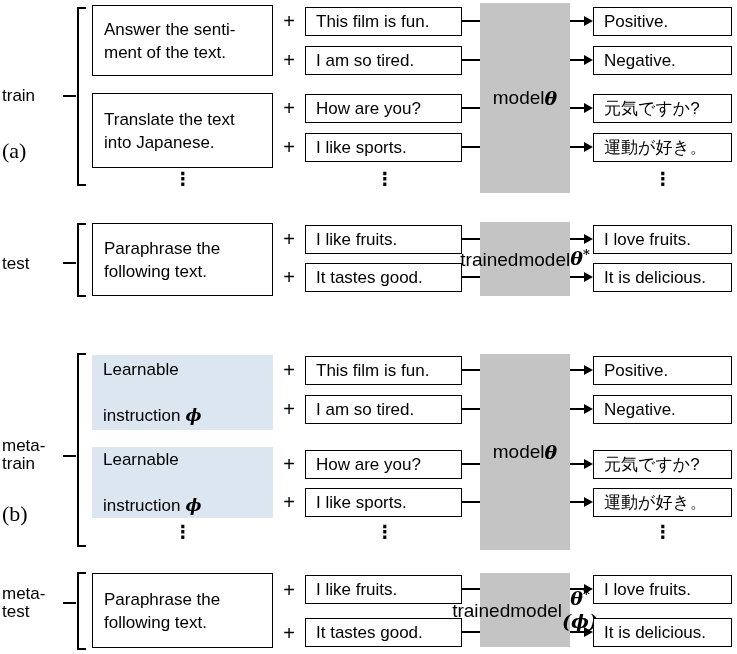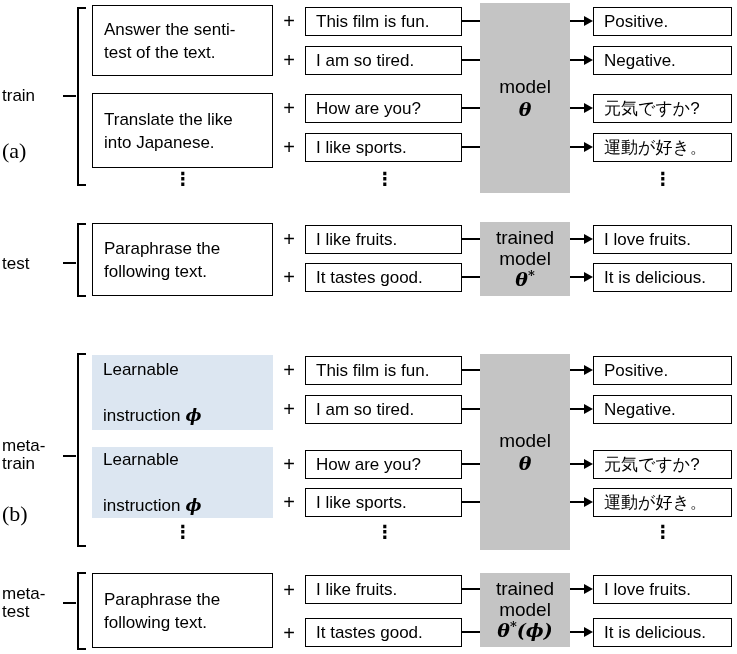--- a/index.html
+++ b/index.html
@@ -16,21 +16,21 @@
     border:1.5px solid var(--box-border,#000);
     background:#fff; display:flex; align-items:center;
     font-size:17px;
   }
   .instr { padding-left:11px; line-height:23px; white-space:pre-line; }
   .io    { padding-left:10px; white-space:nowrap; }
   .bluebox { border:none; background:var(--learnable-box-fill,#dce6f1); }
   .instr-lines { line-height:23px; }
   .modelbox {
     position:absolute; background:var(--model-box-fill,#c4c4c4);
-    display:flex; flex-direction:column; justify-content:center; align-items:center;
+    display:flex; justify-content:center; align-items:center;
     text-align:center; font-size:19px; line-height:22px;
   }
   .sym { font-family:"DejaVu Serif","DejaVu Sans",serif; font-style:italic; font-weight:bold; }
   .modelbox .sym { font-size:19px; }
   .sym-sup {
     font-family:"DejaVu Serif","DejaVu Sans",serif; font-weight:bold;
     font-size:13px; position:relative; top:-6px;
   }
   .phi { margin-left:5px; font-size:17px; }
   .plus { position:absolute; width:18px; text-align:center; font-size:20px; line-height:22px; }
@@ -55,24 +55,24 @@
 
 <div class="figure">
 
   <div class="rowlabel" style="left:2px;top:87px;width:60px;">train</div>
   <div class="dash" style="left:63px;top:95px;"></div>
   <div class="bracket" style="left:77px;top:7px;height:179px;"></div>
   <div class="tag" style="left:2px;top:138px;">(a)</div>
 
   <div class="box instr" style="left:92px;top:5px;width:181px;height:71px;">
     <div>Answer the senti-
-test of the text.</div>
+ment of the text.</div>
   </div>
   <div class="box instr" style="left:92px;top:93px;width:181px;height:75px;">
-    <div>Translate the like
+    <div>Translate the text
 into Japanese.</div>
   </div>
 
   <div class="plus" style="left:280px;top:10px;">+</div>
   <div class="plus" style="left:280px;top:49px;">+</div>
   <div class="plus" style="left:280px;top:97px;">+</div>
   <div class="plus" style="left:280px;top:136px;">+</div>
 
   <div class="box io" style="left:305px;top:7px;width:157px;height:29px;">
       <span>This film is fun.</span>

